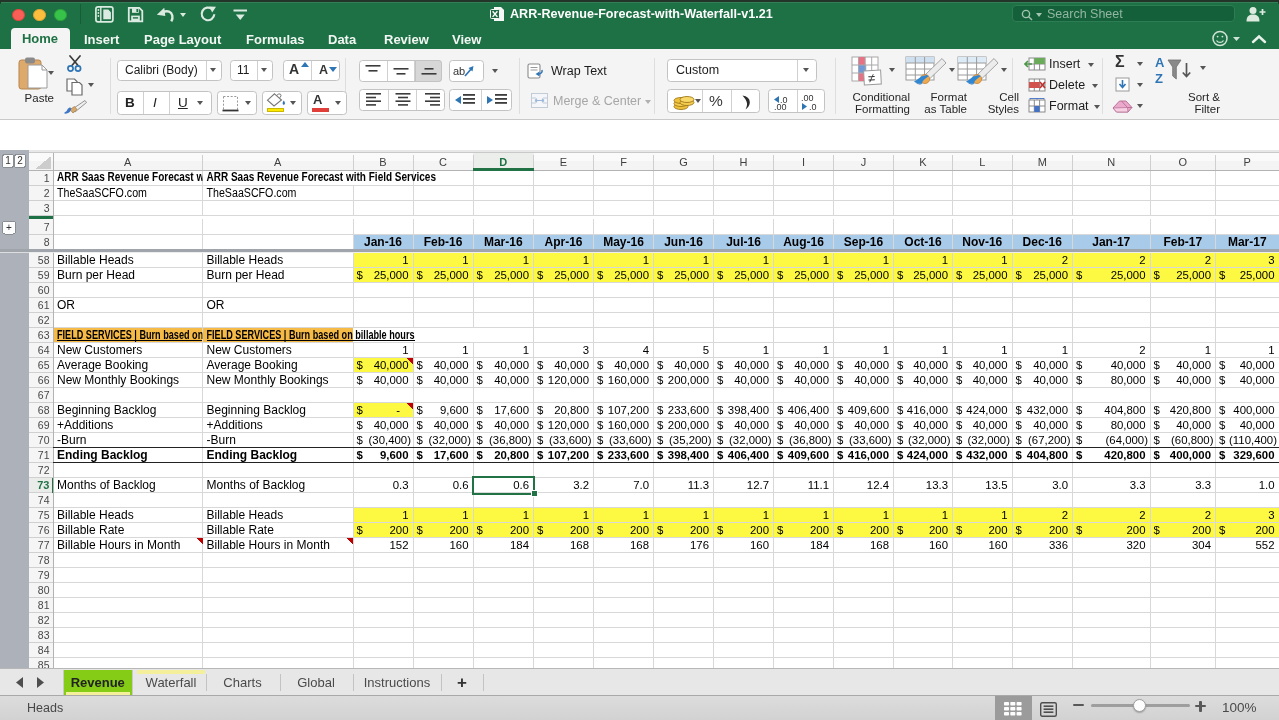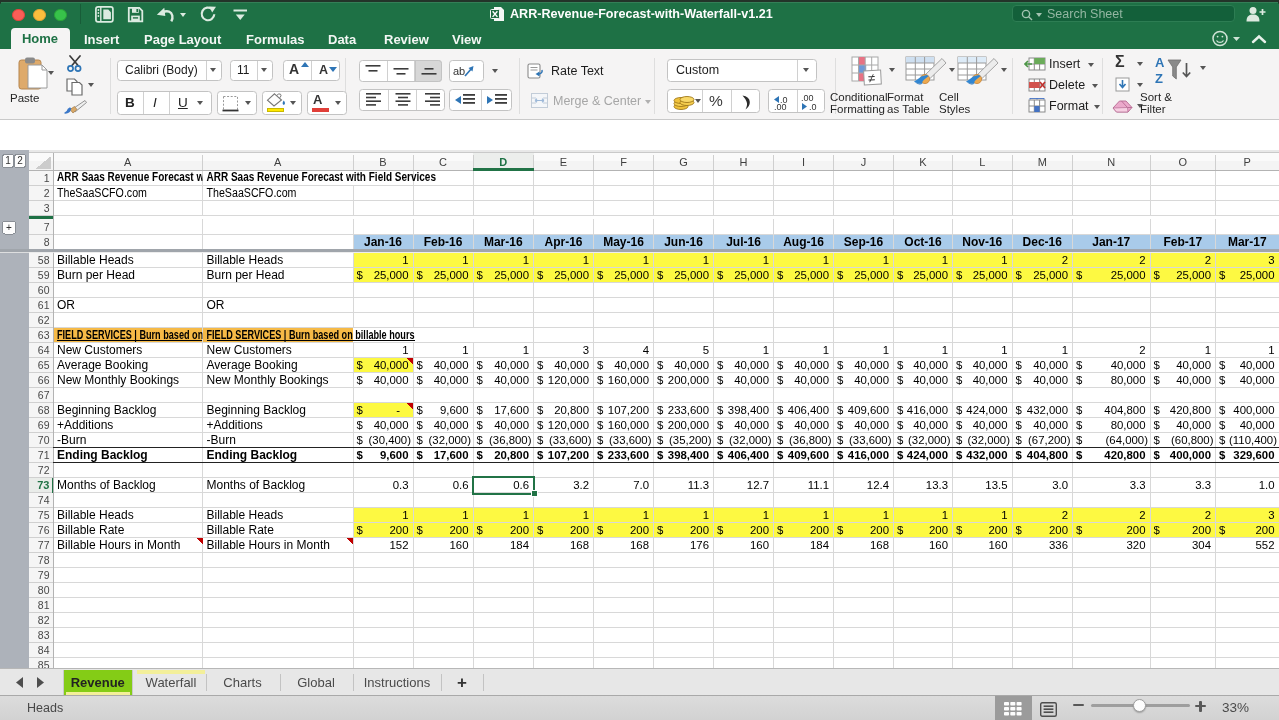--- a/index.html
+++ b/index.html
@@ -12,21 +12,21 @@
 #wtitle { position:absolute; left:510px; top:7px; color:#fdfdfd; font-size:12.6px; font-weight:bold; letter-spacing:0; }
 #searchbox { position:absolute; left:1012px; top:5px; width:223px; height:16.5px; background:#13603a;
   border:1px solid #2d7d53; border-radius:4px; color:#93b6a2; font-size:12.5px; line-height:15px;padding-left:13px; }
 
 .rtab { position:absolute; top:31.5px; color:#f3f7f4; font-size:13px; font-weight:bold; }
 #hometab { position:absolute; left:10.5px; top:28px; width:59px; height:21px; background:#f5f4f4;
   border-radius:4px 4px 0 0; color:#1e7145; font-size:13px; font-weight:bold; text-align:center; line-height:22px; }
 
 #ribbon { left:0; top:49px; width:1279px; height:71px; background:#f5f4f4; border-bottom:1px solid #c9c9c9; }
 .sep { position:absolute; top:58px; height:56px; width:1px; background:#dedede; }
-.rlabel { position:absolute; font-size:11.5px; color:#262626; text-align:left; line-height:11.8px; }
+.rlabel { position:absolute; font-size:11.5px; color:#262626; text-align:right; line-height:11.8px; }
 .wbox { position:absolute; background:#fff; border:1px solid #c3c3c3; border-radius:3.5px; }
 .dd { position:absolute; width:0; height:0; border-left:3.5px solid transparent; border-right:3.5px solid transparent; border-top:4px solid #666; }
 .vline { position:absolute; width:1px; background:#d0d0d0; }
 
 #fbar { left:0; top:120px; width:1279px; height:30px; background:#fdfdfd; border-bottom:1px solid #aeaeae; }
 
 #sheetbar { left:0; top:668px; width:1279px; height:27px; background:#e7e7e7; border-top:1px solid #b7b7b7; }
 .stab { position:absolute; top:1px; height:26px; font-size:13px; color:#4a4a4a; text-align:center; line-height:25px; }
 .stsep { position:absolute; top:5px; height:17px; width:1px; background:#c3c3c3; }
 
@@ -239,21 +239,21 @@
       <rect x="10" y="6" width="12" height="1.8" fill="#3c3c3c"></rect>
  <rect x="10" y="10" width="12" height="1.8" fill="#3c3c3c"></rect>
 </svg>
 <svg class="abs" style="left:527px;top:63px" width="18" height="16" viewBox="0 0 18 16">
  <rect x="1" y="1" width="12" height="14" rx="1.5" fill="#fff" stroke="#8a8a8a" stroke-width="1.1"></rect>
  <line x1="3.5" y1="4.5" x2="10.5" y2="4.5" stroke="#999"></line>
       <line x1="3.5" y1="7" x2="10.5" y2="7" stroke="#999"></line>
  <path d="M10 11 q6 0 5 -4" fill="none" stroke="#2e75b6" stroke-width="1.5"></path>
  <path d="M8.5 11 L12.5 8.5 L12.5 13.5 Z" fill="#2e75b6"></path>
 </svg>
-<div style="position:absolute;left:551px;top:64px;font-size:12.5px;color:#1c1c1c">Rate Text</div>
+<div style="position:absolute;left:551px;top:64px;font-size:12.5px;color:#1c1c1c">Wrap Text</div>
 <svg class="abs" style="left:531px;top:93px" width="17" height="15" viewBox="0 0 17 15">
  <rect x="0.5" y="0.5" width="16" height="14" fill="#f4f6f9" stroke="#c2ccd8" stroke-width="1"></rect>
  <line x1="0.5" y1="5" x2="5" y2="5" stroke="#c2ccd8"></line>
       <line x1="12" y1="5" x2="16.5" y2="5" stroke="#c2ccd8"></line>
  <line x1="0.5" y1="10" x2="5" y2="10" stroke="#c2ccd8"></line>
       <line x1="12" y1="10" x2="16.5" y2="10" stroke="#c2ccd8"></line>
  <path d="M4 7.5 h9 M4 7.5 l2 -1.7 M4 7.5 l2 1.7 M13 7.5 l-2 -1.7 M13 7.5 l-2 1.7" stroke="#9db8d8" stroke-width="1.2" fill="none"></path>
 </svg>
 <div style="position:absolute;left:553px;top:94px;font-size:12.5px;color:#a6a6a6">Merge &amp; Center</div>
 <div class="dd" style="left:645px;top:100px;border-top-color:#b0b0b0"></div>
@@ -1502,15 +1502,15 @@
     <rect x="0.7" y="0.7" width="15.6" height="13.6" rx="1.5" fill="none" stroke="#4e4e4e" stroke-width="1.4"></rect>
     <rect x="3.6" y="3.4" width="9.8" height="1.6" fill="#4e4e4e"></rect>
     <rect x="3.6" y="6.4" width="9.8" height="1.6" fill="#4e4e4e"></rect>
     <rect x="3.6" y="9.4" width="9.8" height="1.6" fill="#4e4e4e"></rect>
   </svg>
   <div style="position:absolute;left:1073px;top:7.5px;width:11px;height:2.6px;background:#585858;border-radius:1px"></div>
   <div style="position:absolute;left:1091px;top:7.8px;width:99px;height:3.6px;background:#9e9e9e;border-radius:2px"></div>
   <div style="position:absolute;left:1132.5px;top:2.5px;width:13.5px;height:13.5px;background:#fdfdfd;border:1px solid #9e9e9e;border-radius:50%;box-shadow:0 1px 1.5px rgba(0,0,0,0.25)"></div>
   <div style="position:absolute;left:1195px;top:8.8px;width:11px;height:2.6px;background:#585858;border-radius:1px"></div>
   <div style="position:absolute;left:1199.2px;top:4.6px;width:2.6px;height:11px;background:#585858;border-radius:1px"></div>
-  <div style="position:absolute;left:1222px;top:3.5px;font-size:13.5px;color:#4a4a4a">33%</div>
+  <div style="position:absolute;left:1222px;top:3.5px;font-size:13.5px;color:#4a4a4a">100%</div>
 </div>
 
 </div>
 </body></html>

